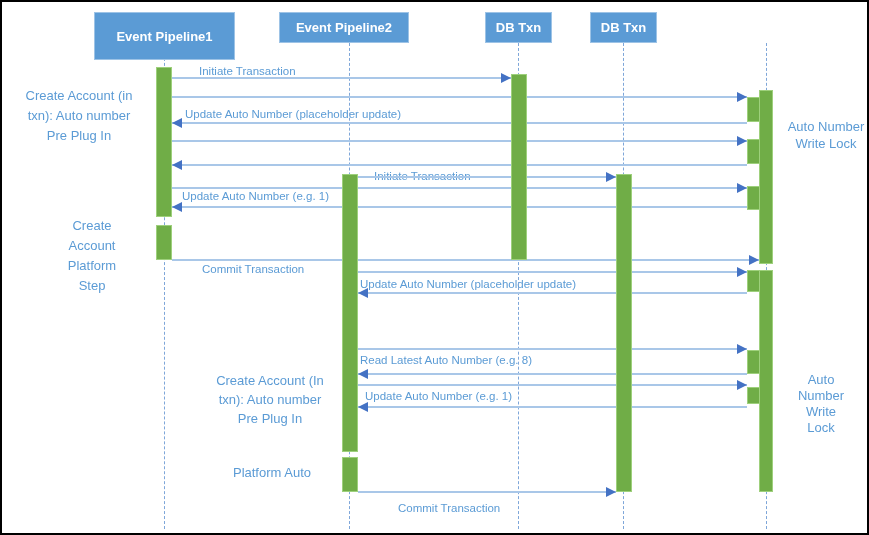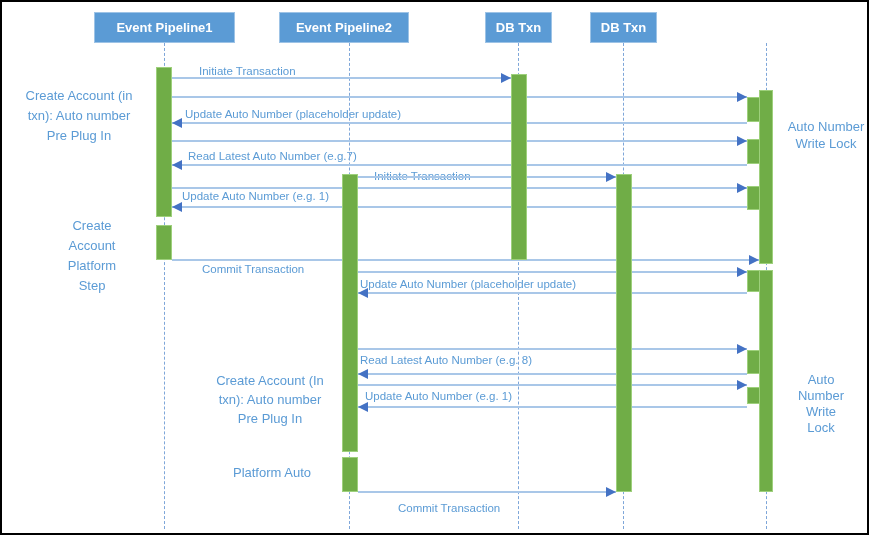--- a/index.html
+++ b/index.html
@@ -65,21 +65,20 @@
     <div class="msg-label" style="left: 197px; top: 63px; color: rgb(91, 155, 213);">Initiate Transaction</div>
     <div class="msg-line" style="left: 170px; top: 94px; width: 575px; background: rgb(169, 199, 232);"></div>
     <div class="arrow" style="left: 735px; top: 90px; border-left: 10px solid rgb(68, 114, 196);"></div>
     <div class="msg-line" style="left: 170px; top: 120px; width: 575px; background: rgb(169, 199, 232);"></div>
     <div class="arrow" style="left: 170px; top: 116px; border-right: 10px solid rgb(68, 114, 196);"></div>
     <div class="msg-label" style="left: 183px; top: 106px; color: rgb(91, 155, 213);">Update Auto Number (placeholder update)</div>
     <div class="msg-line" style="left: 170px; top: 138px; width: 575px; background: rgb(169, 199, 232);"></div>
     <div class="arrow" style="left: 735px; top: 134px; border-left: 10px solid rgb(68, 114, 196);"></div>
     <div class="msg-line" style="left: 170px; top: 162px; width: 575px; background: rgb(169, 199, 232);"></div>
     <div class="arrow" style="left: 170px; top: 158px; border-right: 10px solid rgb(68, 114, 196);"></div>
-    <div class="msg-label" style="left: 186px; top: 148px; color: rgb(91, 155, 213);">Read Latest Auto Number (e.g.7)</div>
     <div class="msg-line" style="left: 356px; top: 174px; width: 258px; background: rgb(169, 199, 232);"></div>
     <div class="arrow" style="left: 604px; top: 170px; border-left: 10px solid rgb(68, 114, 196);"></div>
     <div class="msg-label" style="left: 372px; top: 168px; color: rgb(91, 155, 213);">Initiate Transaction</div>
     <div class="msg-line" style="left: 170px; top: 185px; width: 575px; background: rgb(169, 199, 232);"></div>
     <div class="arrow" style="left: 735px; top: 181px; border-left: 10px solid rgb(68, 114, 196);"></div>
     <div class="msg-line" style="left: 170px; top: 204px; width: 575px; background: rgb(169, 199, 232);"></div>
     <div class="arrow" style="left: 170px; top: 200px; border-right: 10px solid rgb(68, 114, 196);"></div>
     <div class="msg-label" style="left: 180px; top: 188px; color: rgb(91, 155, 213);">Update Auto Number (e.g. 1)</div>
     <div class="msg-line" style="left: 170px; top: 257px; width: 587px; background: rgb(169, 199, 232);"></div>
     <div class="arrow" style="left: 747px; top: 253px; border-left: 10px solid rgb(68, 114, 196);"></div>
@@ -109,21 +108,21 @@
     <div class="bar" style="left: 509px; top: 72px; width: 16px; height: 186px; background: rgb(112, 173, 71); border: 1px solid rgb(158, 208, 124);"></div>
     <div class="bar" style="left: 614px; top: 172px; width: 16px; height: 318px; background: rgb(112, 173, 71); border: 1px solid rgb(158, 208, 124);"></div>
     <div class="bar" style="left: 757px; top: 88px; width: 14px; height: 174px; background: rgb(112, 173, 71); border: 1px solid rgb(158, 208, 124);"></div>
     <div class="bar" style="left: 757px; top: 268px; width: 14px; height: 222px; background: rgb(112, 173, 71); border: 1px solid rgb(158, 208, 124);"></div>
     <div class="bar" style="left: 745px; top: 95px; width: 13px; height: 25px; background: rgb(112, 173, 71); border: 1px solid rgb(158, 208, 124);"></div>
     <div class="bar" style="left: 745px; top: 137px; width: 13px; height: 25px; background: rgb(112, 173, 71); border: 1px solid rgb(158, 208, 124);"></div>
     <div class="bar" style="left: 745px; top: 184px; width: 13px; height: 24px; background: rgb(112, 173, 71); border: 1px solid rgb(158, 208, 124);"></div>
     <div class="bar" style="left: 745px; top: 268px; width: 13px; height: 22px; background: rgb(112, 173, 71); border: 1px solid rgb(158, 208, 124);"></div>
     <div class="bar" style="left: 745px; top: 348px; width: 13px; height: 24px; background: rgb(112, 173, 71); border: 1px solid rgb(158, 208, 124);"></div>
     <div class="bar" style="left: 745px; top: 385px; width: 13px; height: 17px; background: rgb(112, 173, 71); border: 1px solid rgb(158, 208, 124);"></div>
-    <div class="actor-header" style="left: 92px; top: 10px; width: 141px; height: 31px; background: rgb(91, 155, 213); border: 1px solid rgb(157, 195, 230); color: rgb(255, 255, 255);">
+    <div class="actor-header" style="left: 92px; top: 10px; width: 141px; height: 48px; background: rgb(91, 155, 213); border: 1px solid rgb(157, 195, 230); color: rgb(255, 255, 255);">
       <span>Event Pipeline1</span>
     </div>
     <div class="actor-header" style="left: 277px; top: 10px; width: 130px; height: 31px; background: rgb(91, 155, 213); border: 1px solid rgb(157, 195, 230); color: rgb(255, 255, 255);">
       <span>Event Pipeline2</span>
     </div>
     <div class="actor-header" style="left: 483px; top: 10px; width: 67px; height: 31px; background: rgb(91, 155, 213); border: 1px solid rgb(157, 195, 230); color: rgb(255, 255, 255);">
       <span>DB Txn</span>
     </div>
     <div class="actor-header" style="left: 588px; top: 10px; width: 67px; height: 31px; background: rgb(91, 155, 213); border: 1px solid rgb(157, 195, 230); color: rgb(255, 255, 255);">
       <span>DB Txn</span>

